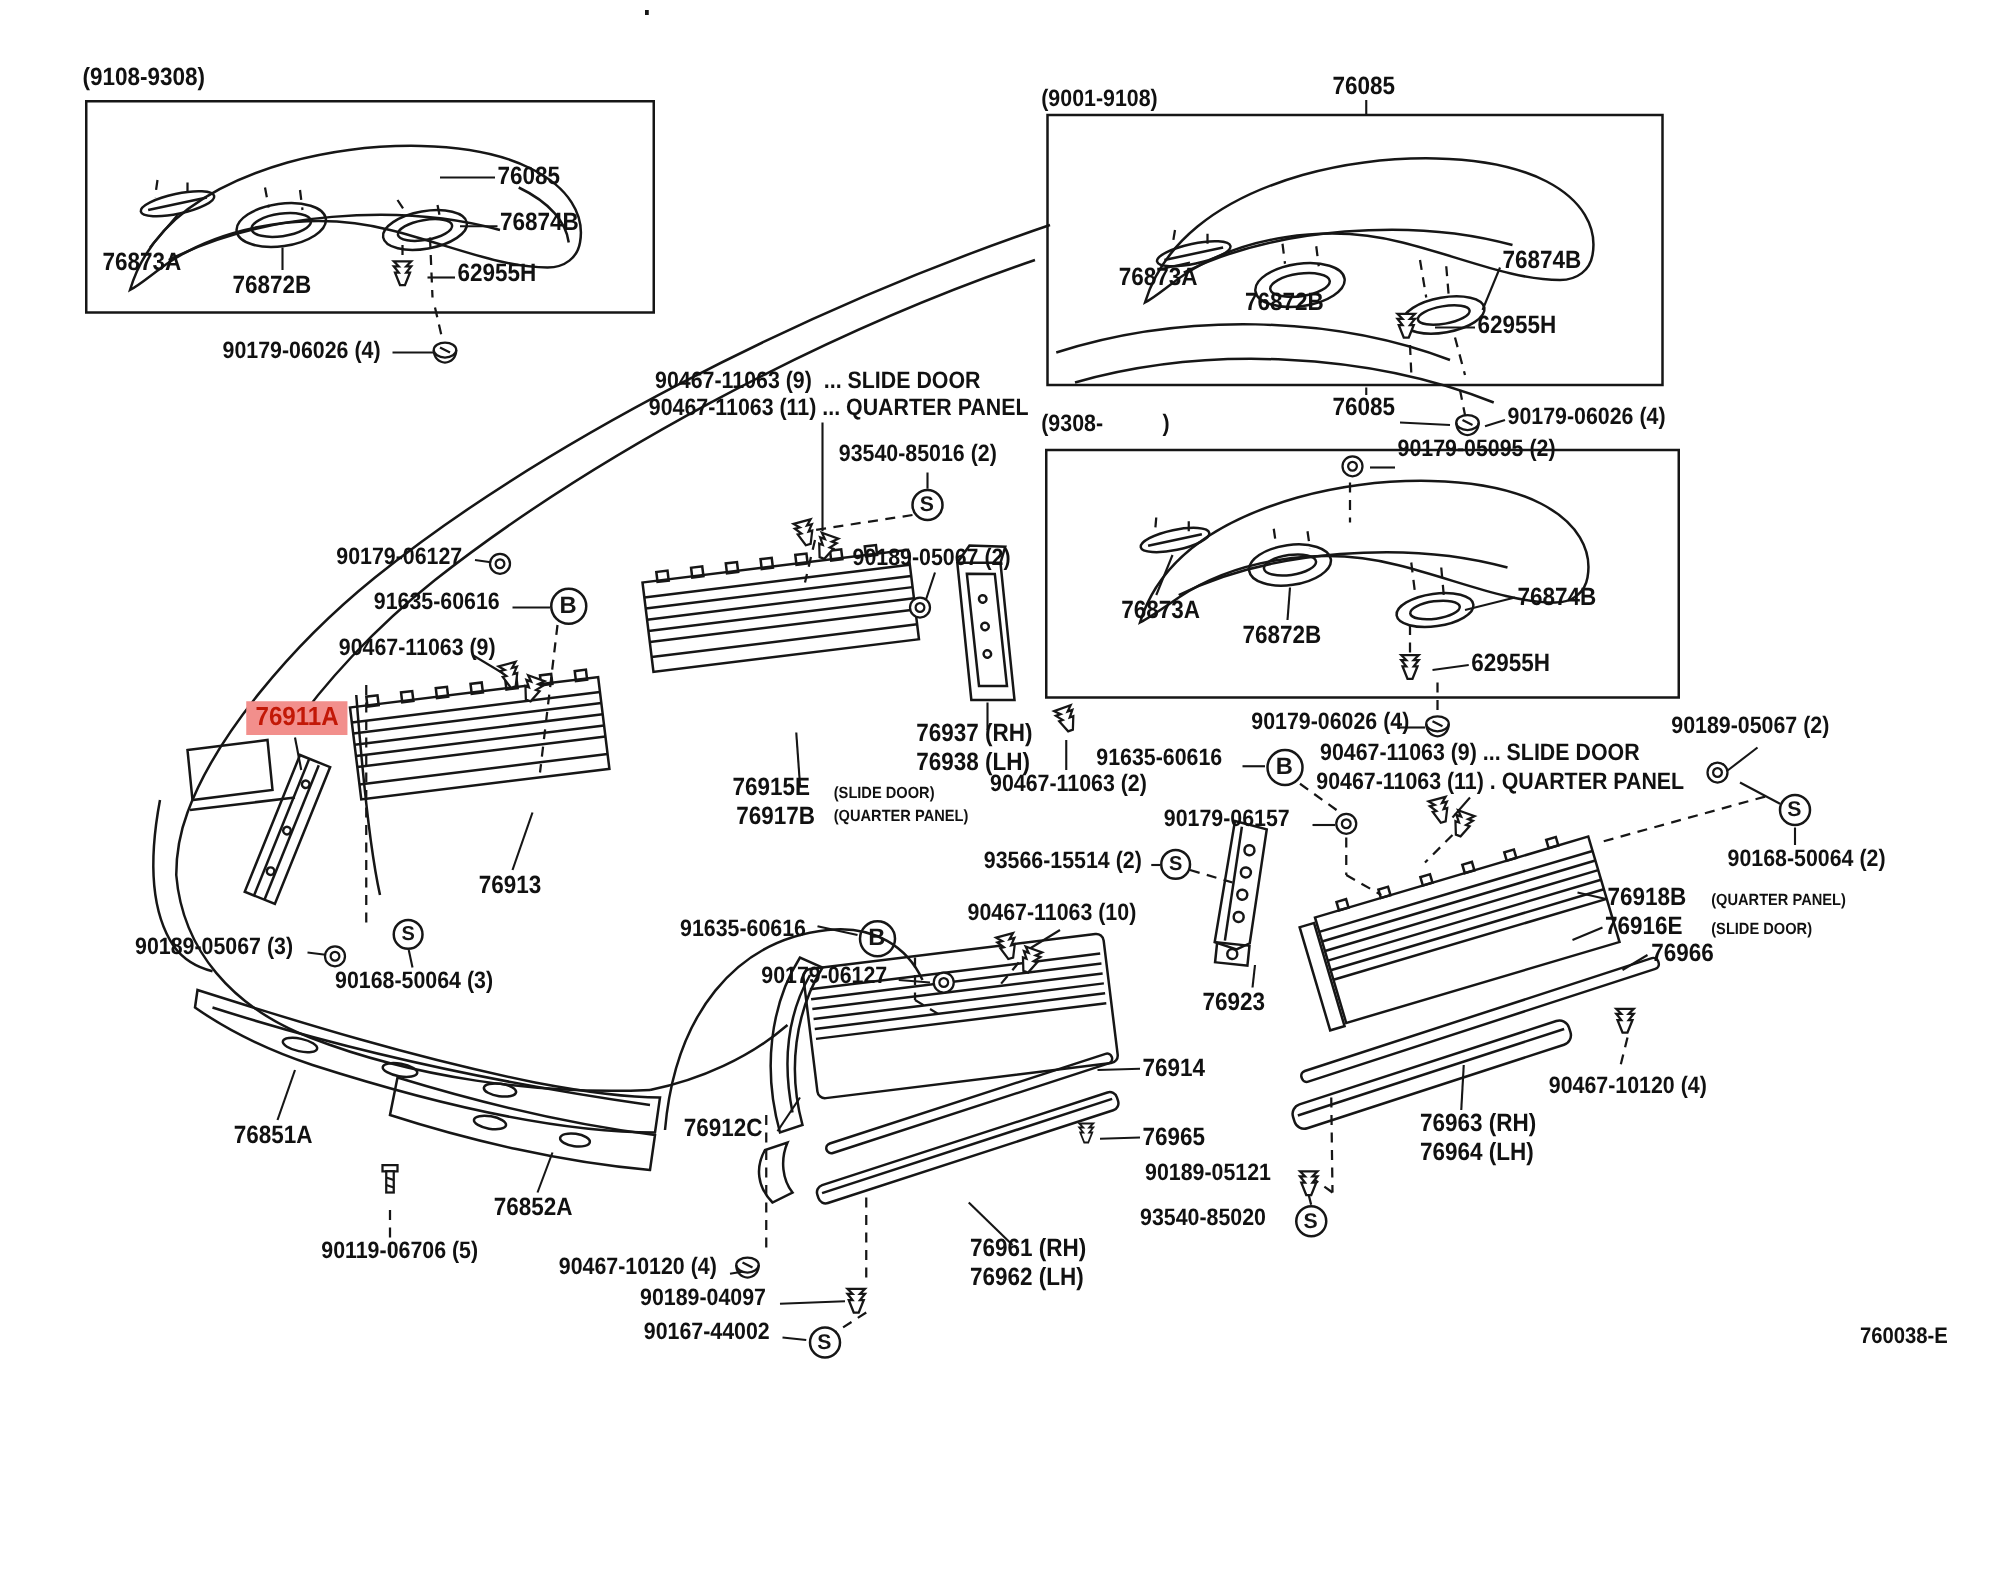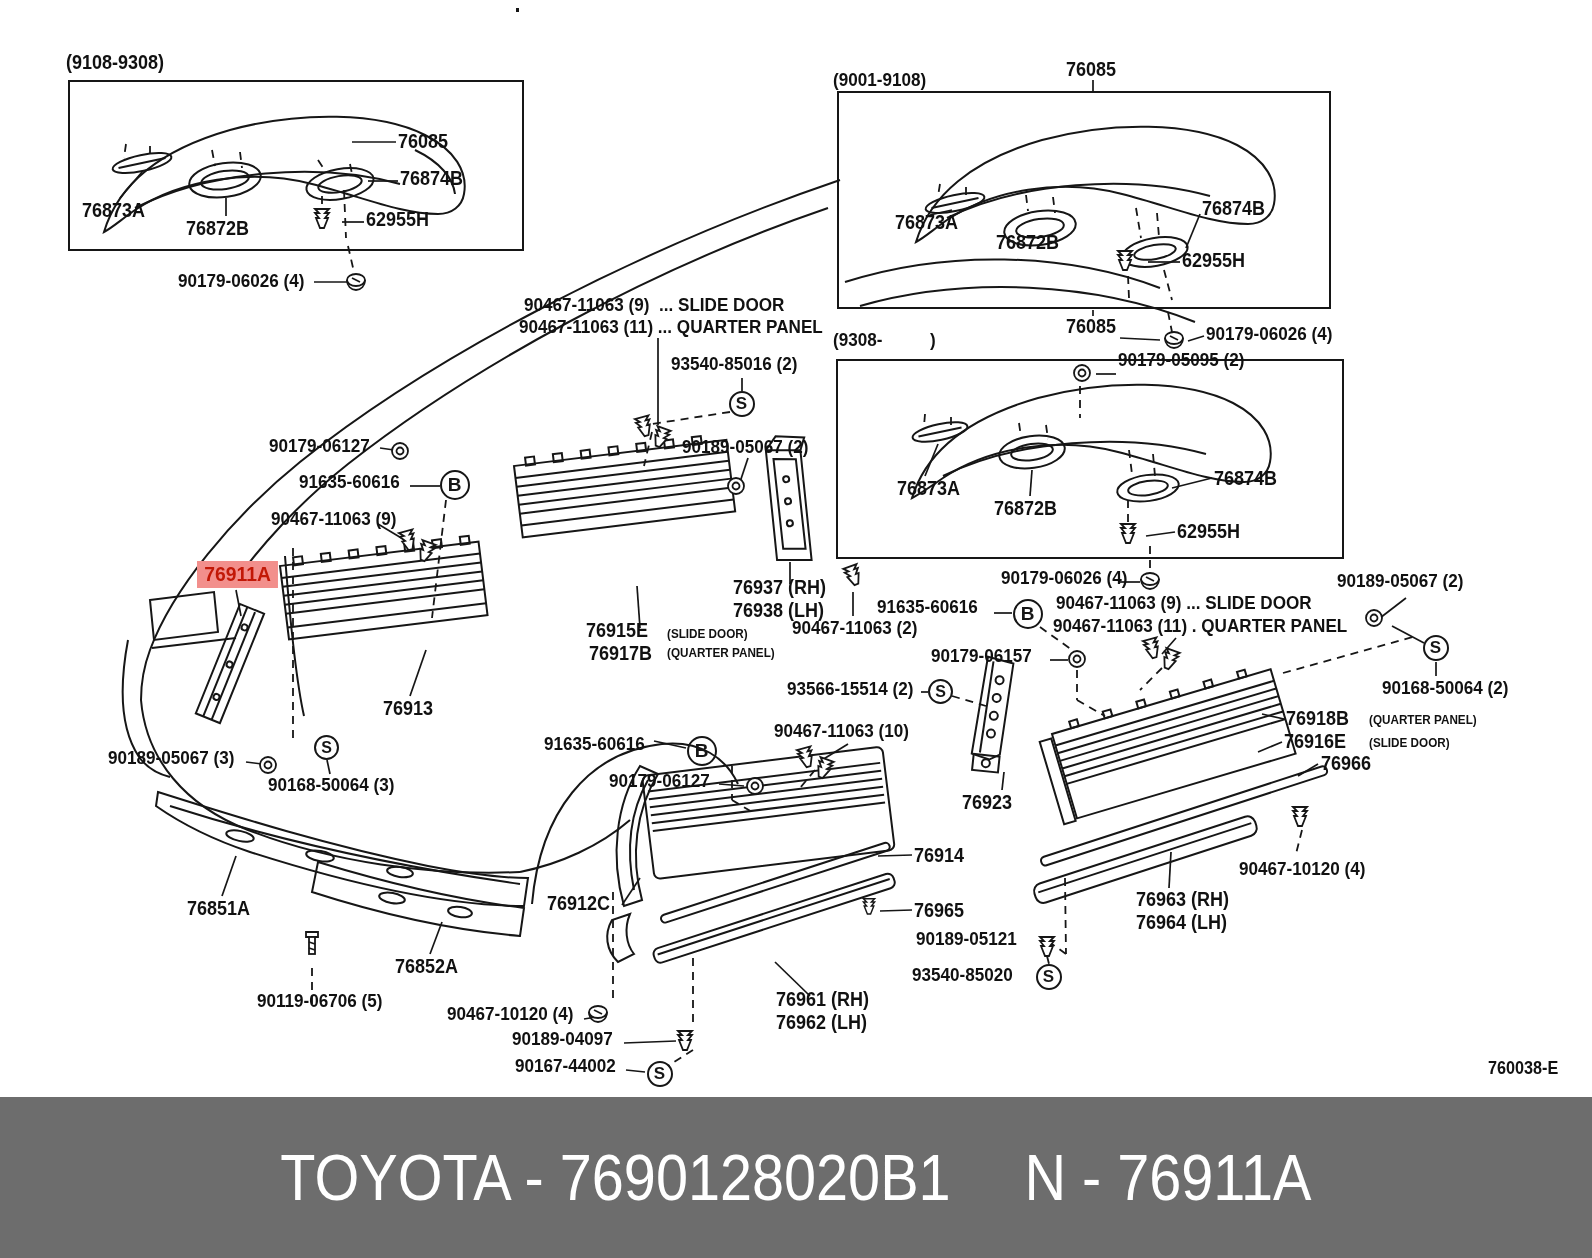--- a/index.html
+++ b/index.html
@@ -459,20 +459,14 @@
       <div class="circ" style="left: 439.5px; top: 469.5px; width: 26px; height: 26px; font-size: 19px;">B</div>
       <div class="circ" style="left: 314px; top: 735px; width: 21px; height: 21px; font-size: 16px;">S</div>
       <div class="circ" style="left: 1012.5px; top: 598.5px; width: 26px; height: 26px; font-size: 19px;">B</div>
       <div class="circ" style="left: 928px; top: 679px; width: 21px; height: 21px; font-size: 16px;">S</div>
       <div class="circ" style="left: 1422.5px; top: 634.5px; width: 22px; height: 22px; font-size: 17px;">S</div>
       <div class="circ" style="left: 686.5px; top: 735.5px; width: 26px; height: 26px; font-size: 19px;">B</div>
       <div class="circ" style="left: 1035.5px; top: 963.5px; width: 22px; height: 22px; font-size: 17px;">S</div>
       <div class="circ" style="left: 646.5px; top: 1060.5px; width: 22px; height: 22px; font-size: 17px;">S</div>
     </div>
 
-  <div class="banner">
-    <div class="banner-text">
-      <span>TOYOTA - 7690128020B1</span>
-      <span>N - 76911A</span>
-    </div>
-  </div>
 
 </div>
 
 </body></html>

